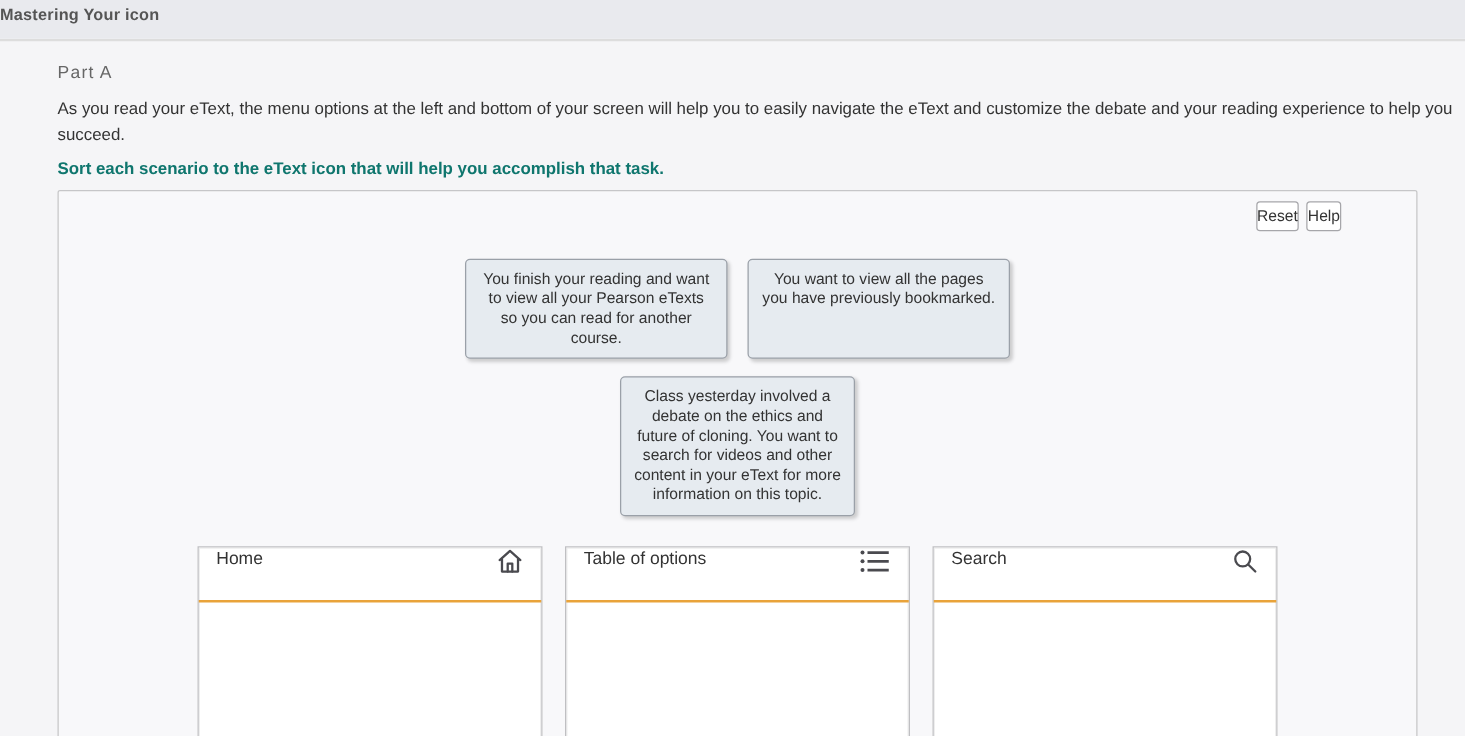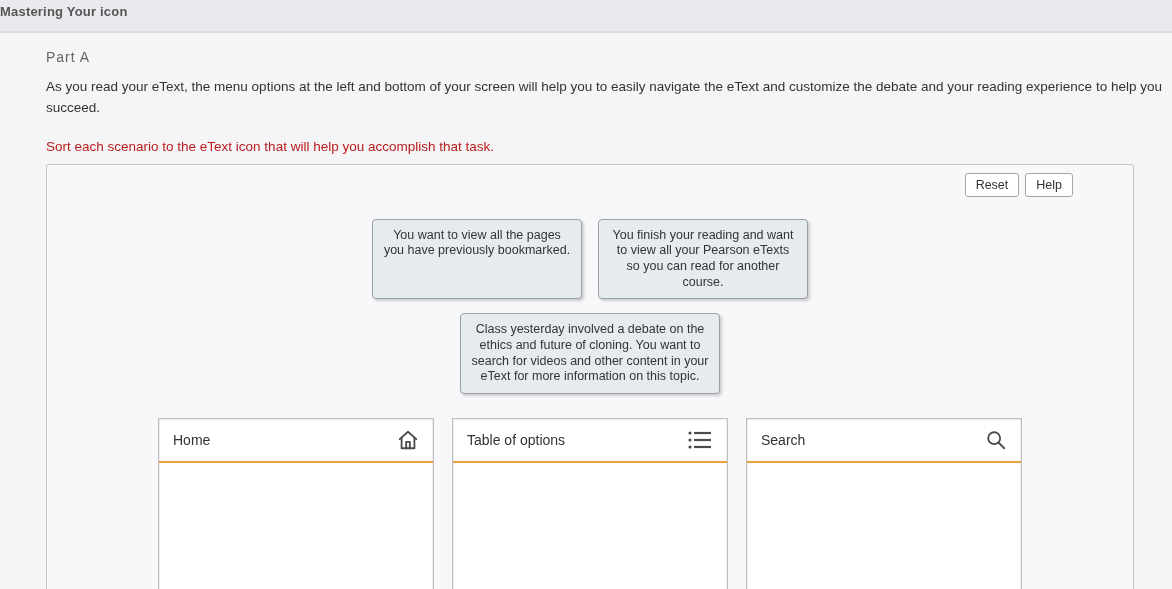--- a/index.html
+++ b/index.html
@@ -30,43 +30,43 @@
     }
     .intro {
       margin: 12px 0 6px 38px;
       color: #333;
       font-size: 13.5px;
       line-height: 1.55;
       max-width: 1130px;
       white-space: normal;
     }
     .instruction {
-      margin: 20px 0 10px 38px;
-      font-weight: normal;
+      margin: 8px 0 10px 38px;
+      font-weight: bold;
       font-size: 13.5px;
-      color: #b91c1c;
+      color: #0f766e;
     }
     .activity-frame {
       margin: 6px 0 0 38px;
       width: 1088px;
       border: 1px solid #c6c6c8;
       border-radius: 2px;
       background: #f8f8fa;
       padding: 14px 14px 30px 14px;
       position: relative;
     }
     .top-buttons {
       position: absolute;
       top: 8px; right: 60px;
       display: flex; gap: 6px;
     }
     .btn {
       border: 1px solid #a6a6aa;
       border-radius: 3px;
-      padding: 4px 10px;
+      padding: 4px 0;
       font-size: 12.5px;
       background: #fff;
       cursor: pointer;
       color: #333;
     }
     .pool {
       margin-top: 40px;
       display: flex;
       flex-wrap: wrap;
       justify-content: center;
@@ -80,40 +80,40 @@
       background: #e6ebf0;
       box-shadow: 2px 2px 3px rgba(0,0,0,.18);
       padding: 8px 10px;
       text-align: center;
       font-size: 12.5px;
       line-height: 1.25;
       cursor: grab;
       color: #333;
     }
     .pool .row1 .card { width: 210px; }
-    .pool .row2 .card { width: 260px; }
+    .pool .row2 .card { width: 188px; }
     .row1, .row2 { display: flex; gap: 16px; justify-content: center; width:100%; }
     .bins {
       margin-top: 24px;
       display: flex;
       gap: 18px;
       justify-content: center;
     }
     .bin {
       width: 276px;
       border: 1px solid #bfbfc2;
       background: #fff;
       display: flex;
       flex-direction: column;
       height: 220px;
       box-shadow: 0 0 0 1px #eee inset;
     }
     .bin-header {
       display: flex;
-      align-items: center;
+      align-items: flex-start;
       justify-content: space-between;
       height: 44px;
       padding: 0 14px;
       border-bottom: 2px solid #e9a33a;
       font-size: 14px;
       color: #333;
     }
     .bin-header .glyph {
       color: #525257;
       display: flex; align-items: center;
@@ -138,22 +138,22 @@
 
   <div class="activity-frame">
 
     <div class="top-buttons">
       <div class="btn">Reset</div>
       <div class="btn">Help</div>
     </div>
 
     <div class="pool">
       <div class="row1">
+        <div class="card">You finish your reading and want to view all your Pearson eTexts so you can read for another course.</div>
         <div class="card">You want to view all the pages you have previously bookmarked.</div>
-        <div class="card">You finish your reading and want to view all your Pearson eTexts so you can read for another course.</div>
       </div>
       <div class="row2">
         <div class="card">Class yesterday involved a debate on the ethics and future of cloning. You want to search for videos and other content in your eText for more information on this topic.</div>
       </div>
     </div>
 
     <div class="bins">
 
       <div class="bin">
         <div class="bin-header">

